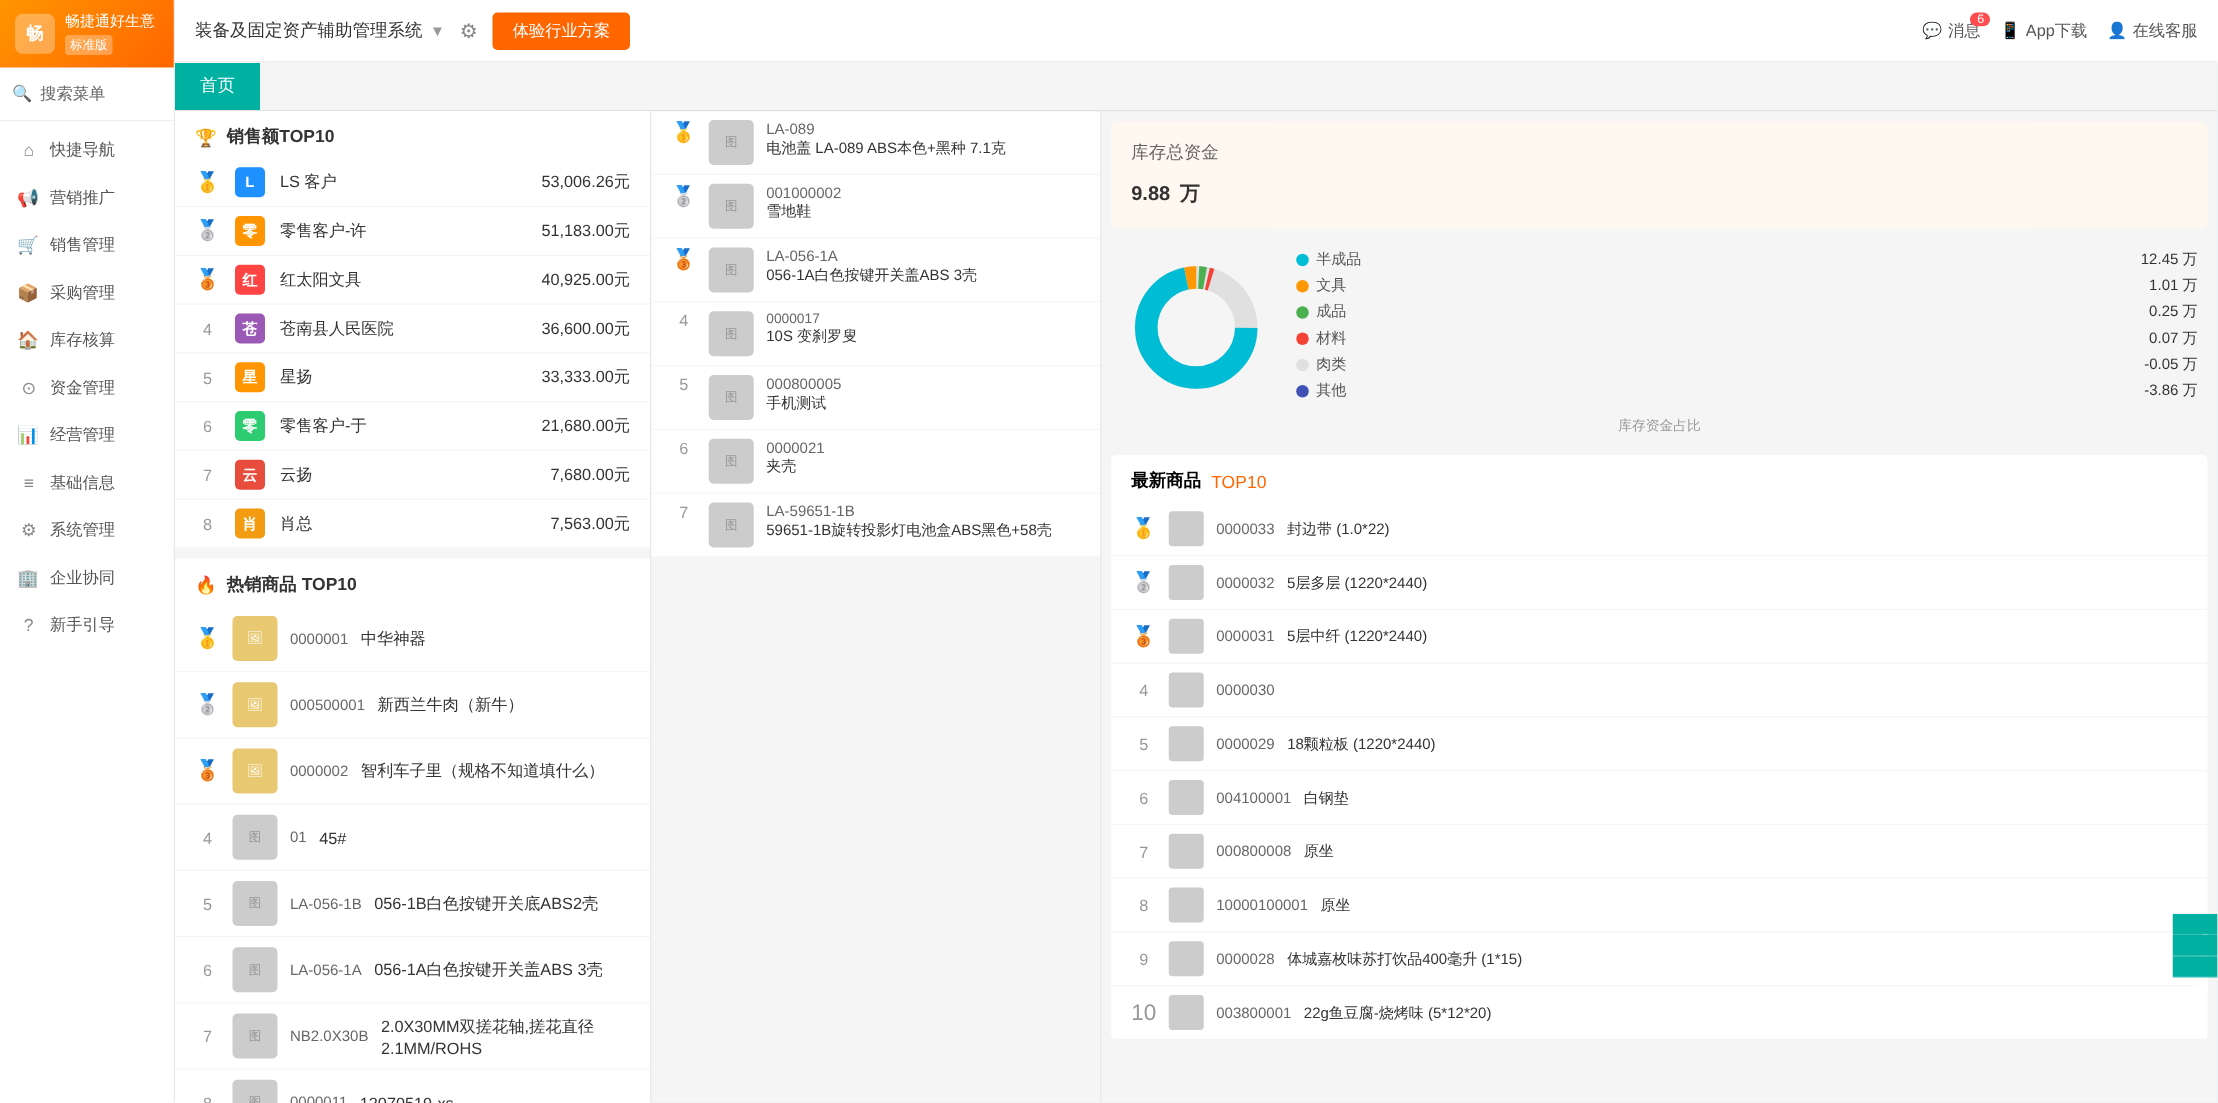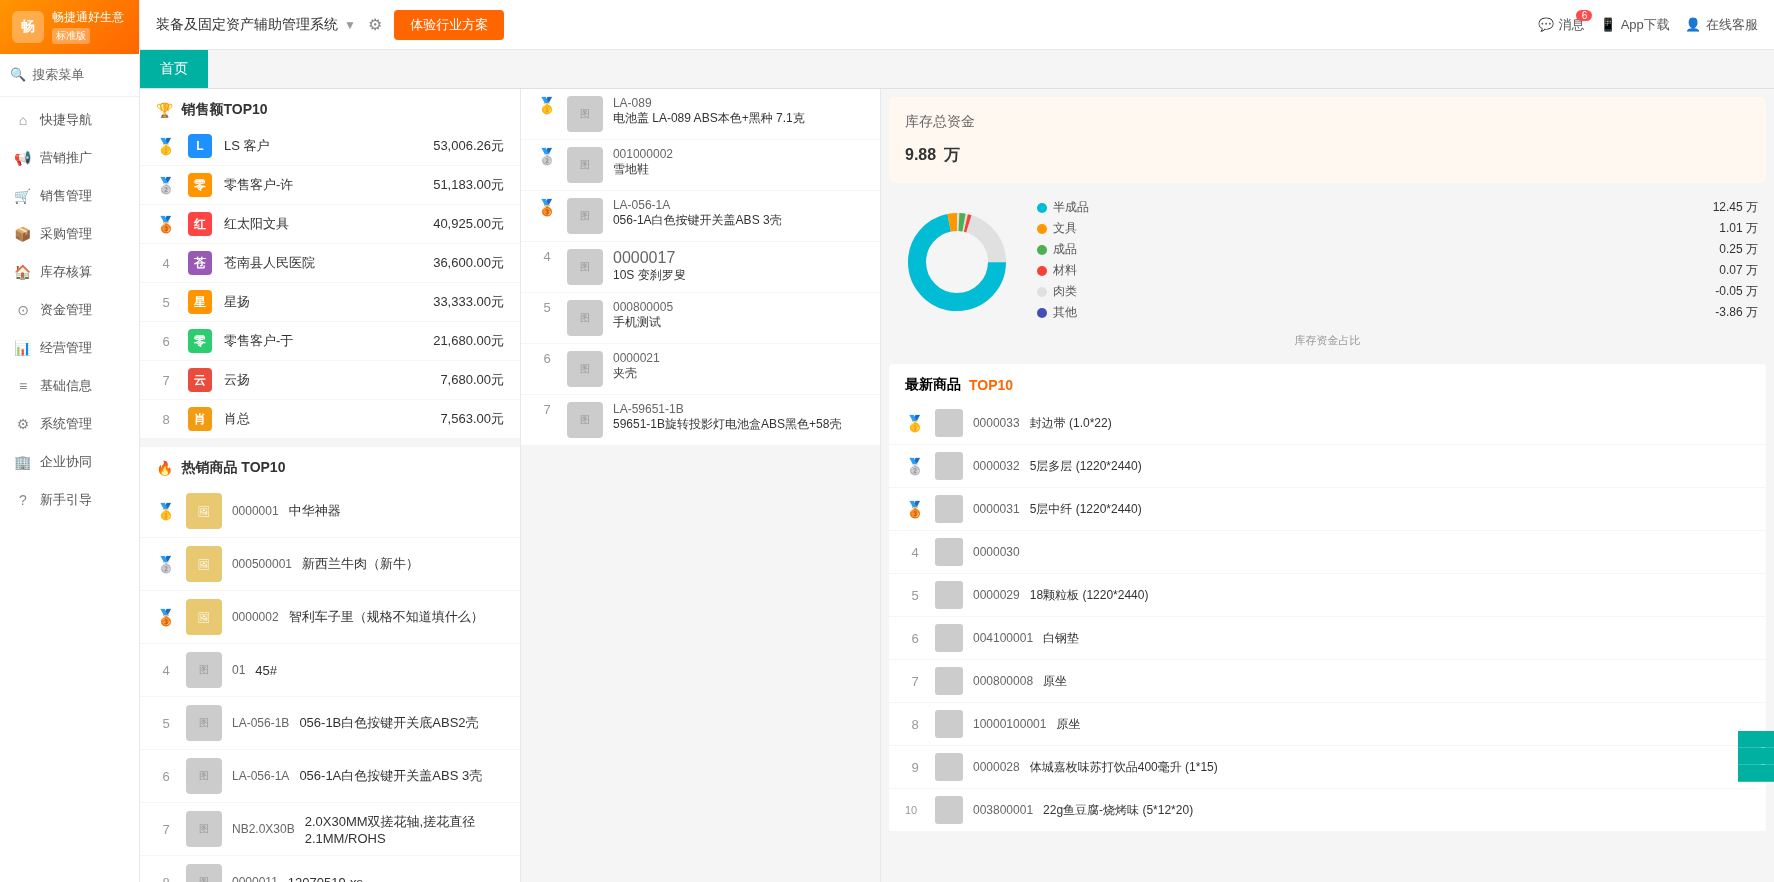--- a/index.html
+++ b/index.html
@@ -85,21 +85,21 @@
     .legend { flex: 1; }
     .legend-item { display: flex; align-items: center; gap: 6px; margin-bottom: 4px; font-size: 12px; }
     .legend-dot { width: 10px; height: 10px; border-radius: 50%; flex-shrink: 0; }
     .legend-label { flex: 1; color: #555; }
     .legend-value { color: #333; font-weight: 500; }
     .chart-subtitle { text-align: center; font-size: 11px; color: #999; padding-bottom: 8px; }
 
     
     .latest-section { background: white; margin: 8px; border-radius: 4px; }
     .latest-header { padding: 12px 16px 8px; font-size: 14px; font-weight: bold; display: flex; align-items: center; gap: 8px; }
-    .top10-label { color: #ff6600; font-size: 14px; font-weight: bold; text-align: center; }
+    .top10-label { color: #ff6600; font-size: 14px; font-weight: normal; text-align: center; }
     .latest-item { display: flex; align-items: center; padding: 7px 16px; gap: 10px; border-bottom: 1px solid #f5f5f5; }
 
     
     .float-service { position: fixed; right: 0; bottom: 100px; display: flex; flex-direction: column; }
     .float-btn { background: #00b0a0; color: white; padding: 8px 6px; font-size: 11px; text-align: center; cursor: pointer; border-bottom: 1px solid rgba(255,255,255,0.2); writing-mode: vertical-rl; width: 36px; }
 
     .top-section-header { background: #f5f5f5; border-bottom: 1px solid #e0e0e0; }
   </style>
 </head>
 <body>
@@ -359,21 +359,21 @@
     <div style="width:36px;height:36px;background:#ccc;border-radius:4px;flex-shrink:0;display:flex;align-items:center;justify-content:center;font-size:10px;color:#999;">图</div>
     <div style="flex:1;">
       <div style="color:#666;font-size:12px;">LA-056-1A</div>
       <div style="color:#333;font-size:12px;line-height:1.4;">056-1A白色按键开关盖ABS 3壳</div>
     </div>
   </div>
             <div class="scroll-item">
     <span style="width:20px;text-align:center;color:#999;font-size:13px;">4</span>
     <div style="width:36px;height:36px;background:#ccc;border-radius:4px;flex-shrink:0;display:flex;align-items:center;justify-content:center;font-size:10px;color:#999;">图</div>
     <div style="flex:1;">
-      <div style="color:#666;font-size:16px;">0000017</div>
+      <div style="color:#666;font-size:11px;">0000017</div>
       <div style="color:#333;font-size:12px;line-height:1.4;">10S 变刹罗叟</div>
     </div>
   </div>
             <div class="scroll-item">
     <span style="width:20px;text-align:center;color:#999;font-size:13px;">5</span>
     <div style="width:36px;height:36px;background:#ccc;border-radius:4px;flex-shrink:0;display:flex;align-items:center;justify-content:center;font-size:10px;color:#999;">图</div>
     <div style="flex:1;">
       <div style="color:#666;font-size:12px;">000800005</div>
       <div style="color:#333;font-size:12px;line-height:1.4;">手机测试</div>
     </div>
@@ -510,21 +510,21 @@
     <span style="color:#666;font-size:12px;">10000100001</span>
     <span style="color:#333;font-size:12px;flex:1;">原坐</span>
   </div>
               <div class="latest-item">
     <span style="width:20px;text-align:center;color:#999;font-size:13px;">9</span>
     <div style="width:28px;height:28px;background:#ccc;border-radius:3px;flex-shrink:0;"></div>
     <span style="color:#666;font-size:12px;">0000028</span>
     <span style="color:#333;font-size:12px;flex:1;">体城嘉枚味苏打饮品400毫升 (1*15)</span>
   </div>
               <div class="latest-item">
-    <span style="width:20px;text-align:left;color:#999;font-size:11px;">10</span>
+    <span style="width:20px;text-align:right;color:#999;font-size:18px;">10</span>
     <div style="width:28px;height:28px;background:#ccc;border-radius:3px;flex-shrink:0;"></div>
     <span style="color:#666;font-size:12px;">003800001</span>
     <span style="color:#333;font-size:12px;flex:1;">22g鱼豆腐-烧烤味 (5*12*20)</span>
   </div>
             </div>
         </div>
       </div>
     </div>
   </div>
 </div>

